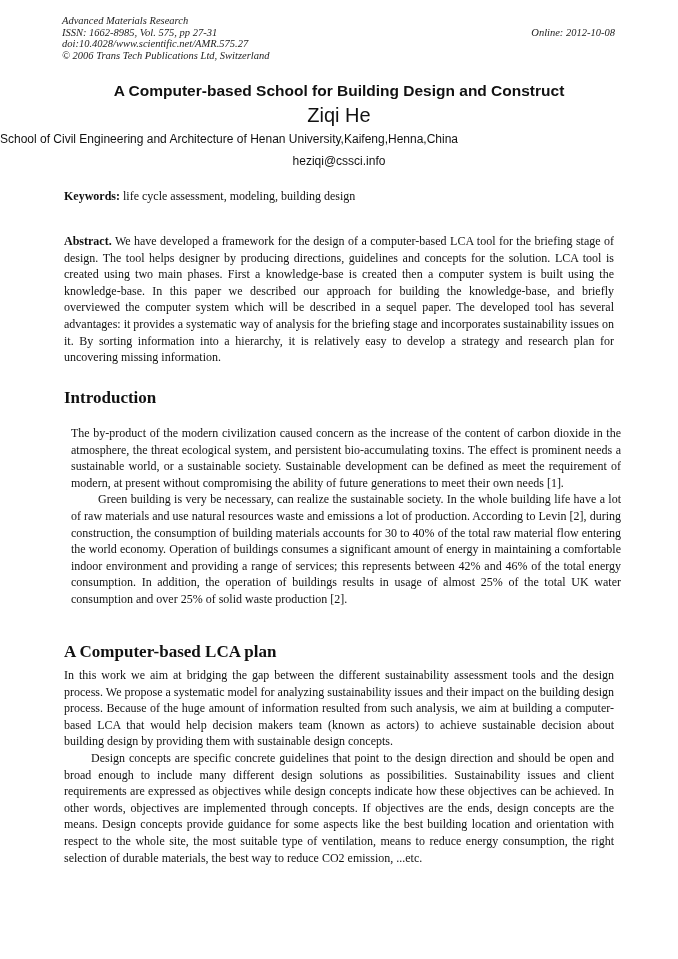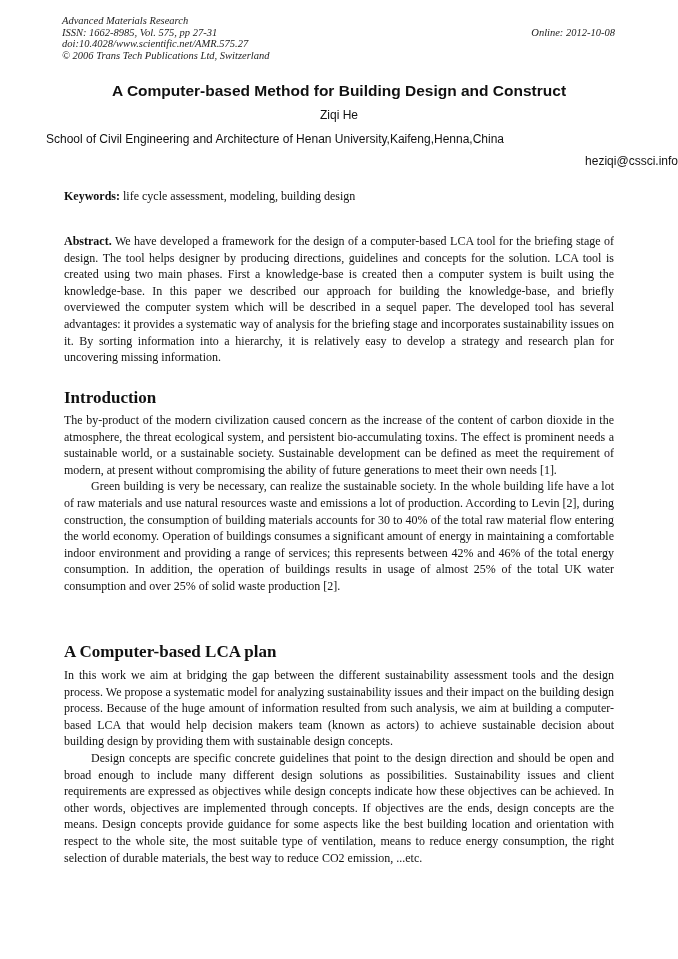--- a/index.html
+++ b/index.html
@@ -1,55 +1,55 @@
 <!DOCTYPE html>
 <html><head>
 <meta charset="utf-8">
 <style>
   html, body { margin: 0; padding: 0; background: #ffffff; }
   body { width: 678px; height: 959px; position: relative; overflow: hidden; color: #111; }
   .header-left { position: absolute; left: 62px; top: 15px; font-family: Liberation Serif, serif; font-style: italic; font-size: 10.5px; line-height: 11.5px; color: #222; }
   .header-left div { white-space: nowrap; }
   .header-right { position: absolute; right: 63px; top: 27px; font-family: "Liberation Serif", serif; font-style: italic; font-size: 10.5px; line-height: 11.5px; color: #222; }
   .title { position: absolute; left: 0; width: 678px; top: 81px; text-align: center; font-family: "Liberation Sans", sans-serif; font-weight: bold; font-size: 15.5px; line-height: 20px; }
-  .author { position: absolute; left: 0; width: 678px; top: 105px; text-align: center; font-family: "Liberation Sans", sans-serif; font-size: 12px; line-height: 20px; }
-  .affil { position: absolute; left: 0; width: 550px; top: 131px; text-align: center; font-family: "Liberation Sans", sans-serif; font-size: 12px; line-height: 16px; }
-  .email { position: absolute; left: 0; width: 678px; top: 153px; text-align: right; font-family: "Liberation Sans", sans-serif; font-size: 12px; line-height: 16px; }
+  .author { position: absolute; left: 0; width: 678px; top: 105px; text-align: center; font-family: "Liberation Sans", sans-serif; font-size: 20px; line-height: 20px; }
+  .affil { position: absolute; left: 0; width: 550px; top: 131px; text-align: left; font-family: "Liberation Sans", sans-serif; font-size: 12px; line-height: 16px; }
+  .email { position: absolute; left: 0; width: 678px; top: 153px; text-align: center; font-family: "Liberation Sans", sans-serif; font-size: 12px; line-height: 16px; }
   .keywords { position: absolute; left: 64px; top: 188px; font-family: Liberation Serif, serif; font-size: 12px; line-height: 16px; white-space: nowrap; }
   .keywords b { font-weight: bold; }
   .body-block { position: absolute; left: 64px; width: 550px; font-family: "Liberation Serif", serif; font-size: 12px; line-height: 16.6px; text-align: justify; }
   .body-block p { margin: 0; }
   .body-block .indent { text-indent: 27px; }
   .heading { position: absolute; left: 64px; font-family: "Liberation Serif", serif; font-weight: bold; font-size: 17px; line-height: 16px; white-space: nowrap; }
   .lead { font-weight: bold; }
 </style>
 </head>
 <body>
 
 <div class="header-left">
   <div>Advanced Materials Research</div>
   <div>ISSN: 1662-8985, Vol. 575, pp 27-31</div>
   <div>doi:10.4028/www.scientific.net/AMR.575.27</div>
   <div>© 2006 Trans Tech Publications Ltd, Switzerland</div>
 </div>
 <div class="header-right">Online: 2012-10-08</div>
 
-<div class="title">A Computer-based Method for Building Design and Construct</div>
+<div class="title">A Computer-based School for Building Design and Construct</div>
 <div class="author">Ziqi He</div>
 <div class="affil">School of Civil Engineering and Architecture of Henan University,Kaifeng,Henna,China</div>
 <div class="email">heziqi@cssci.info</div>
 
 <div class="keywords"><b>Keywords:</b><span> life cycle assessment, modeling, building design</span></div>
 
 <div class="body-block" style="top: 233px;">
   <p><span class="lead">Abstract.</span><span> We have developed a framework for the design of a computer-based LCA tool for the briefing stage of design. The tool helps designer by producing directions, guidelines and concepts for the solution.  LCA tool is created using two main phases. First a knowledge-base is created then a computer system is built using the knowledge-base. In this paper we described our approach for building the knowledge-base, and briefly overviewed the computer system which will be described in a sequel paper.  The developed tool has several advantages: it provides a systematic way of analysis for the briefing stage and incorporates sustainability issues on it. By sorting information into a hierarchy, it is relatively easy to develop a strategy and research plan for uncovering missing information.</span></p>
 </div>
 
 <div class="heading" style="top: 390px;">Introduction</div>
-<div class="body-block" style="top: 412px;">
+<div class="body-block" style="top: 425px; margin-left: 7px;">
   <p>The by-product of the modern civilization caused concern as the increase of the content of carbon dioxide in the atmosphere, the threat ecological system, and persistent bio-accumulating toxins. The effect is prominent needs a sustainable world, or a sustainable society. Sustainable development can be defined as meet the requirement of modern, at present without compromising the ability of future generations to meet their own needs [1].</p>
   <p class="indent">Green building is very be necessary, can realize the sustainable society. In the whole building life have a lot of raw materials and use natural resources waste and emissions a lot of production. According to Levin [2], during construction, the consumption of building materials accounts for 30 to 40% of the total raw material flow entering the world economy. Operation of buildings consumes a significant amount of energy in maintaining a comfortable indoor environment and providing a range of services; this represents between 42% and 46% of the total energy consumption. In addition, the operation of buildings results in usage of almost 25% of the total UK water consumption and over 25% of solid waste production [2].</p>
 </div>
 
 <div class="heading" style="top: 644px;">A Computer-based LCA plan</div>
 <div class="body-block" style="top: 667px;">
   <p>In this work we aim at bridging the gap between the different sustainability assessment tools and the design process. We propose a systematic model for analyzing sustainability issues and their impact on the building design process. Because of the huge amount of information resulted from such analysis, we aim at building a computer-based LCA that would help decision makers team (known as actors) to achieve sustainable decision about building design by providing them with sustainable design concepts.</p>
   <p class="indent">Design concepts are specific concrete guidelines that point to the design direction and should be open and broad enough to include many different design solutions as possibilities. Sustainability issues and client requirements are expressed as objectives while design concepts indicate how these objectives can be achieved. In other words, objectives are implemented through concepts. If objectives are the ends, design concepts are the means. Design concepts provide guidance for some aspects like the best building location and orientation with respect to the whole site, the most suitable type of ventilation, means to reduce energy consumption, the right selection of durable materials, the best way to reduce CO2 emission, ...etc.</p>
 </div>
 

